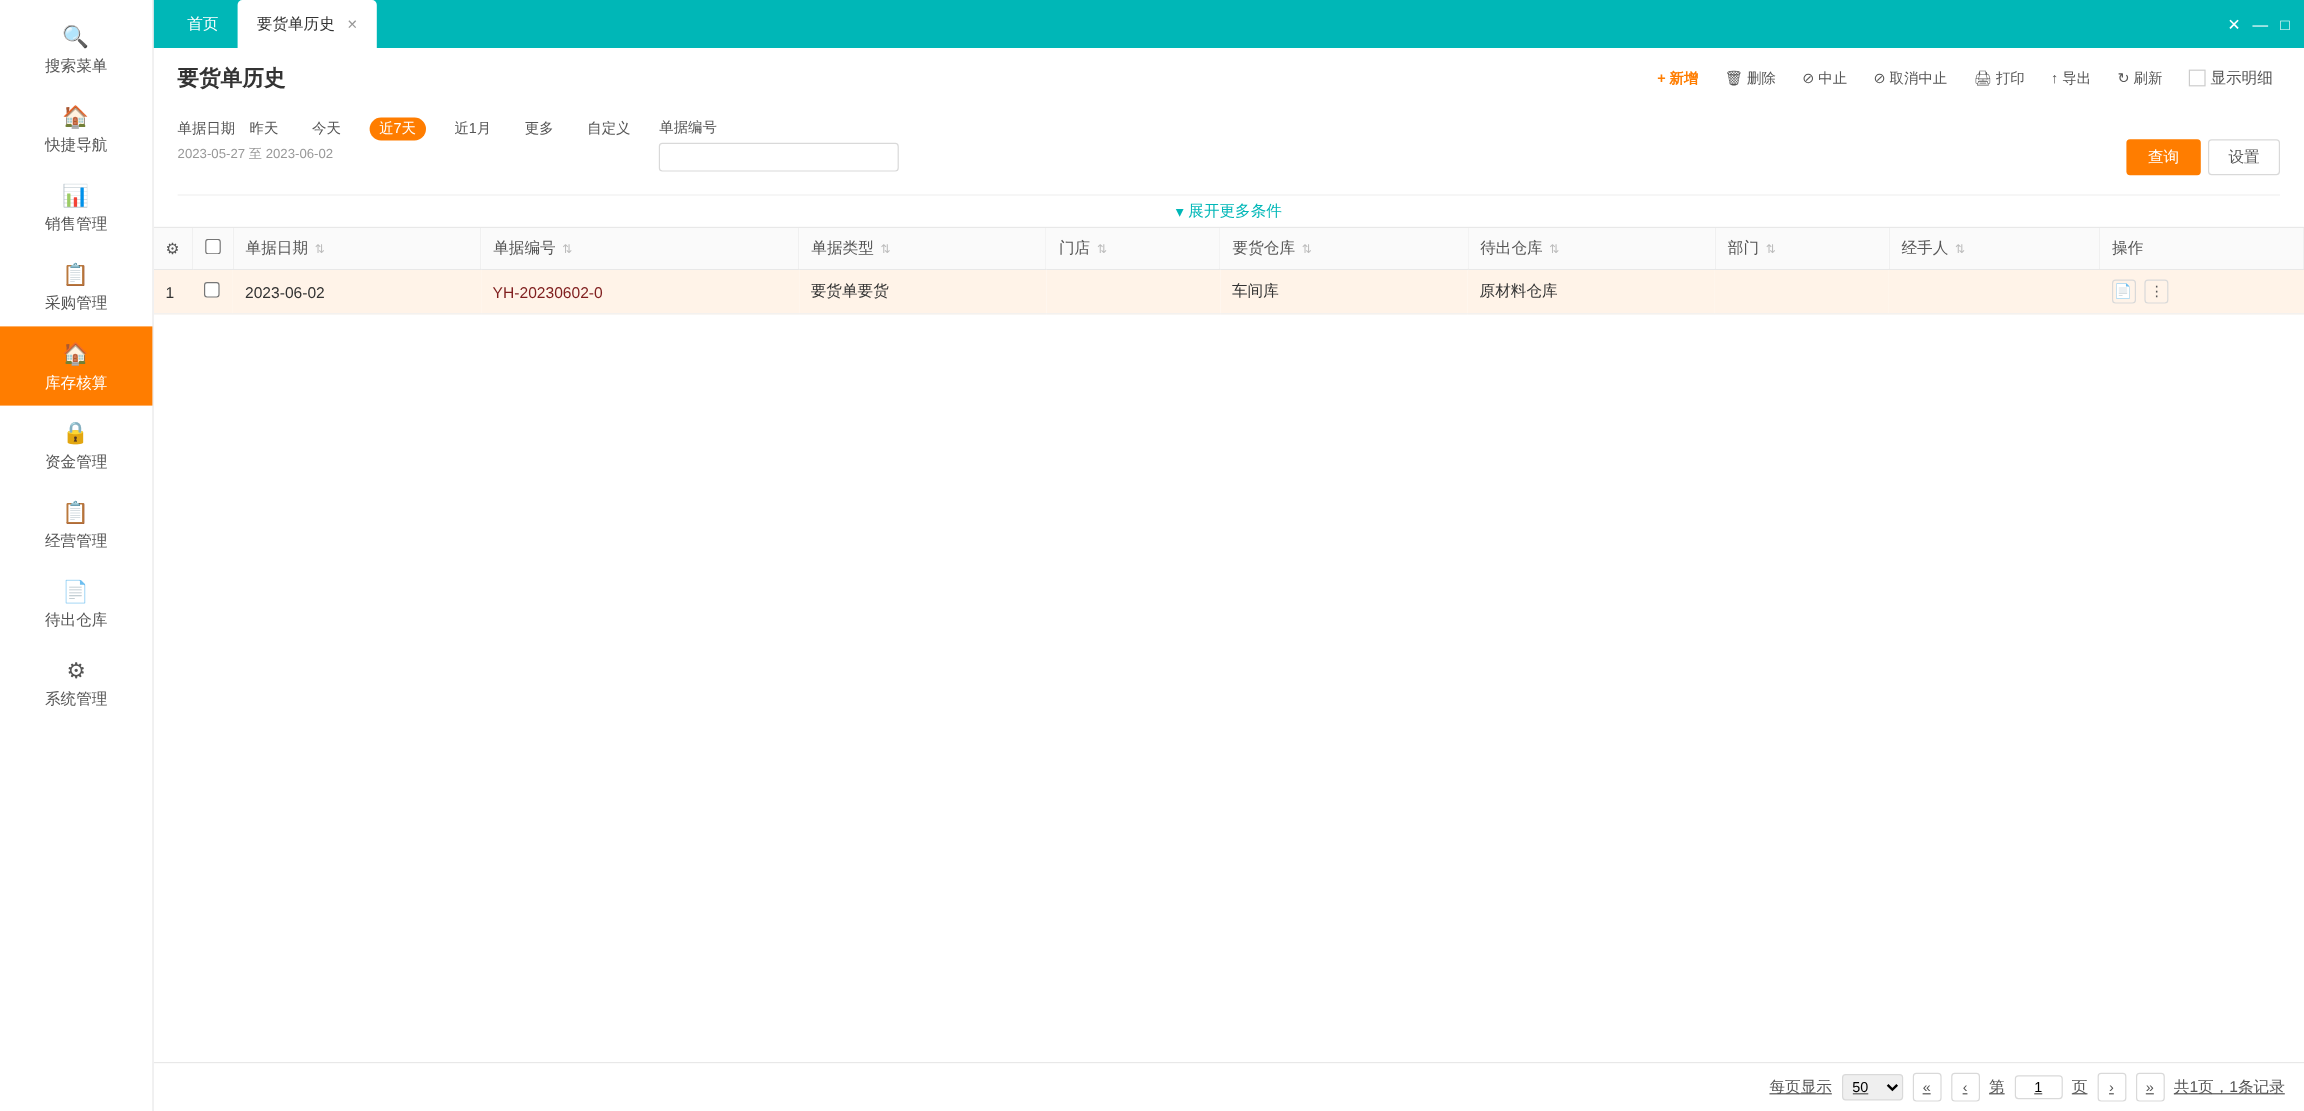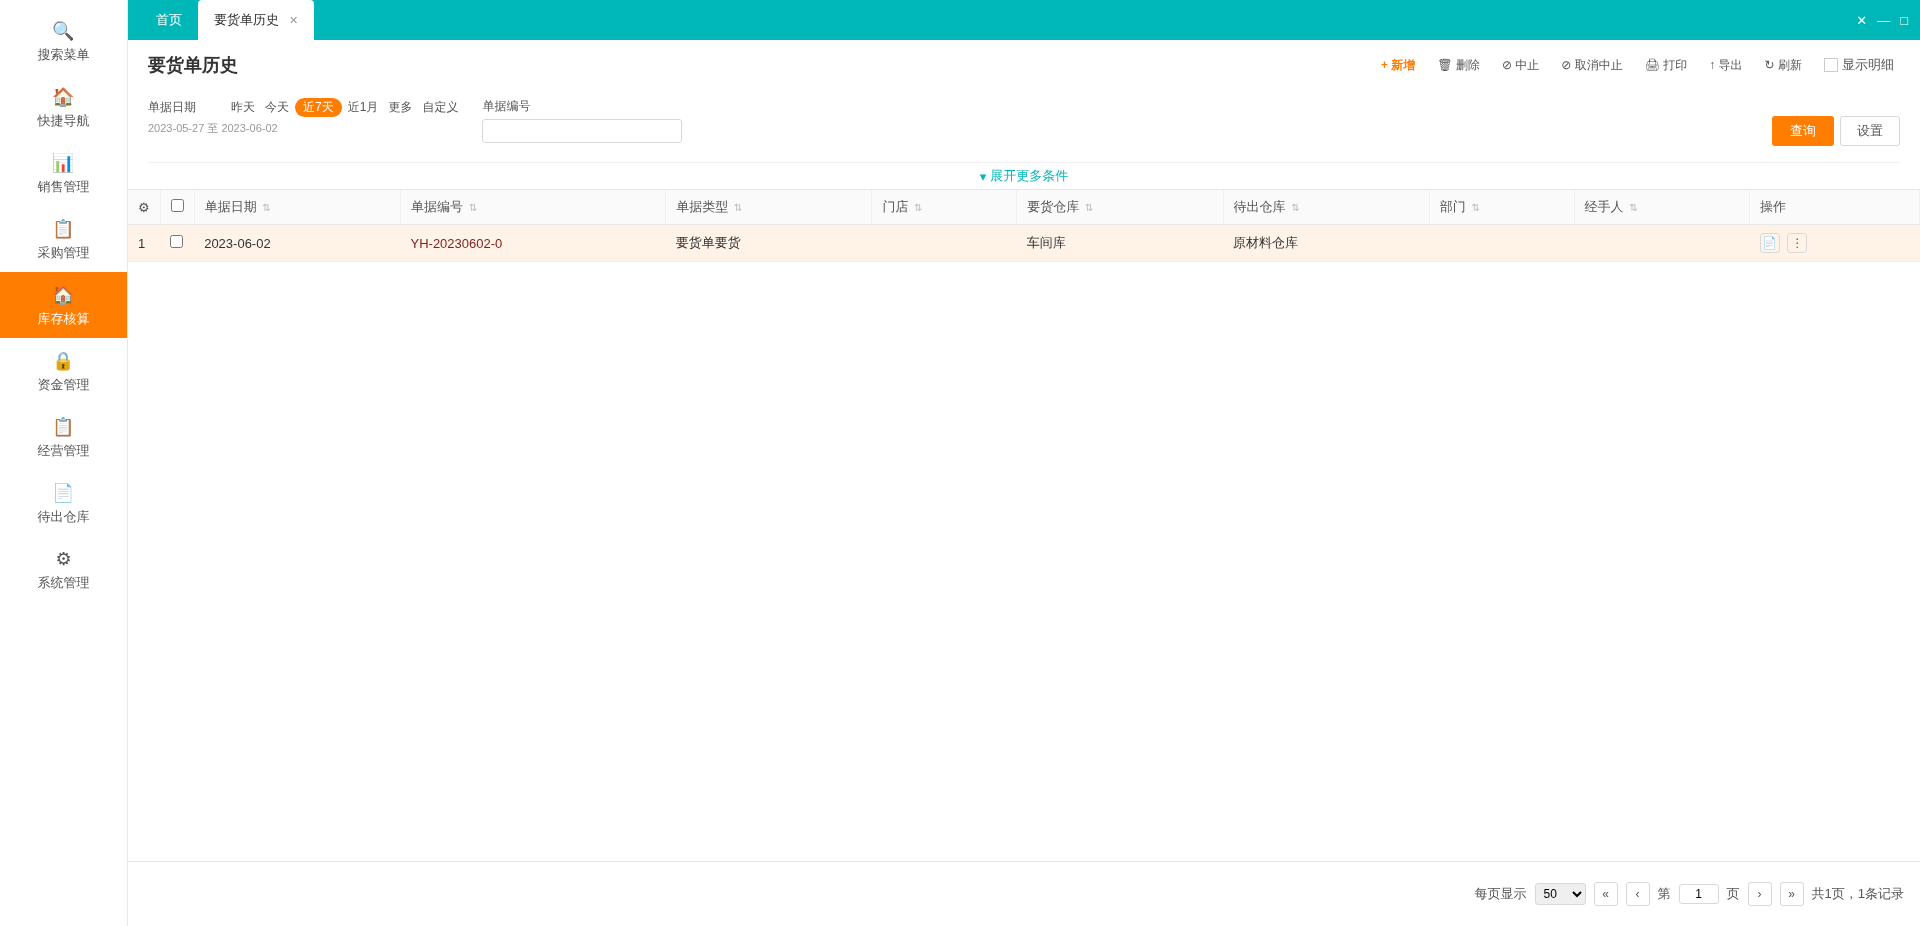--- a/index.html
+++ b/index.html
@@ -162,22 +162,21 @@
       gap: 4px;
     }
     .filter-label {
       color: #555;
       font-size: 12px;
       white-space: nowrap;
     }
     .filter-date-btns {
       display: flex;
       align-items: center;
-      gap: 2px;
-      margin-left: 23px;
+      gap: 20px;
     }
     .date-btn {
       color: #555;
       font-size: 12px;
       cursor: pointer;
       padding: 1px 4px;
     }
     .date-btn.active {
       background: #ff7d00;
       color: #fff;
@@ -285,28 +284,29 @@
       display: flex;
       align-items: center;
       gap: 10px;
       flex-shrink: 0;
     }
 
     
     .pagination {
       background: #fff;
       border-top: 1px solid #e8e8e8;
-      padding: 20px 16px;
+      padding: 8px 16px;
       display: flex;
       align-items: center;
       justify-content: flex-end;
       gap: 8px;
       font-size: 12px;
       color: #555;
       flex-shrink: 0;
+      text-decoration: underline;
     }
     .pagination select {
       border: 1px solid #d9d9d9;
       border-radius: 3px;
       padding: 2px 4px;
       font-size: 12px;
       outline: none;
     }
     .pagination-btn {
       width: 24px; height: 24px;

